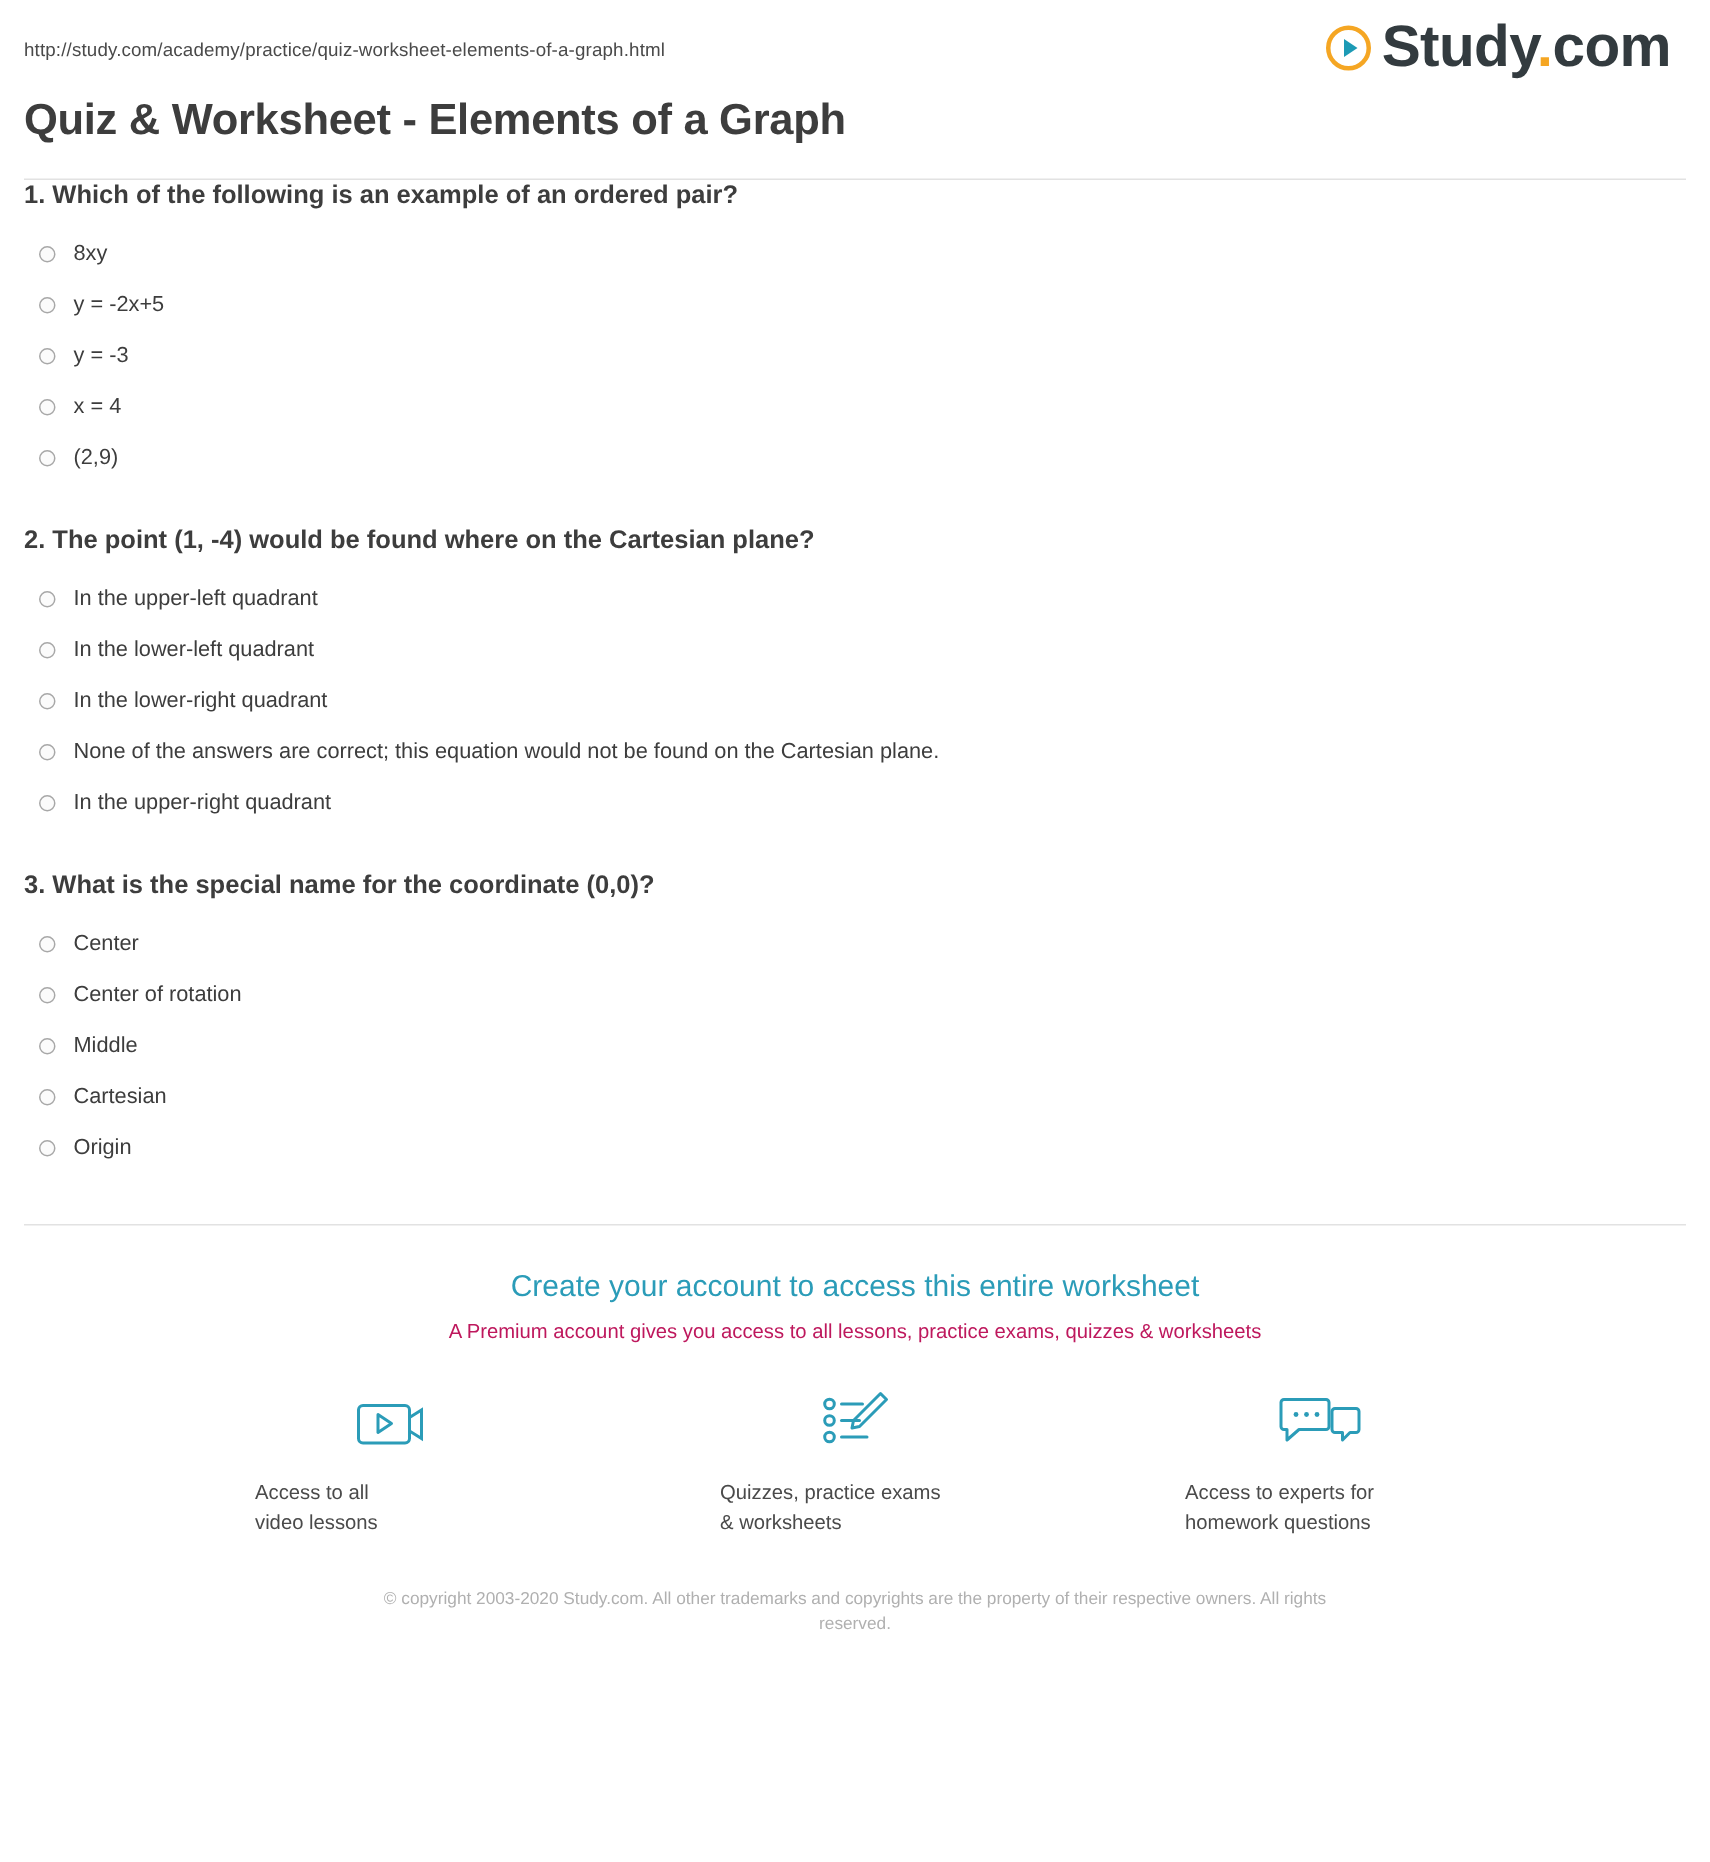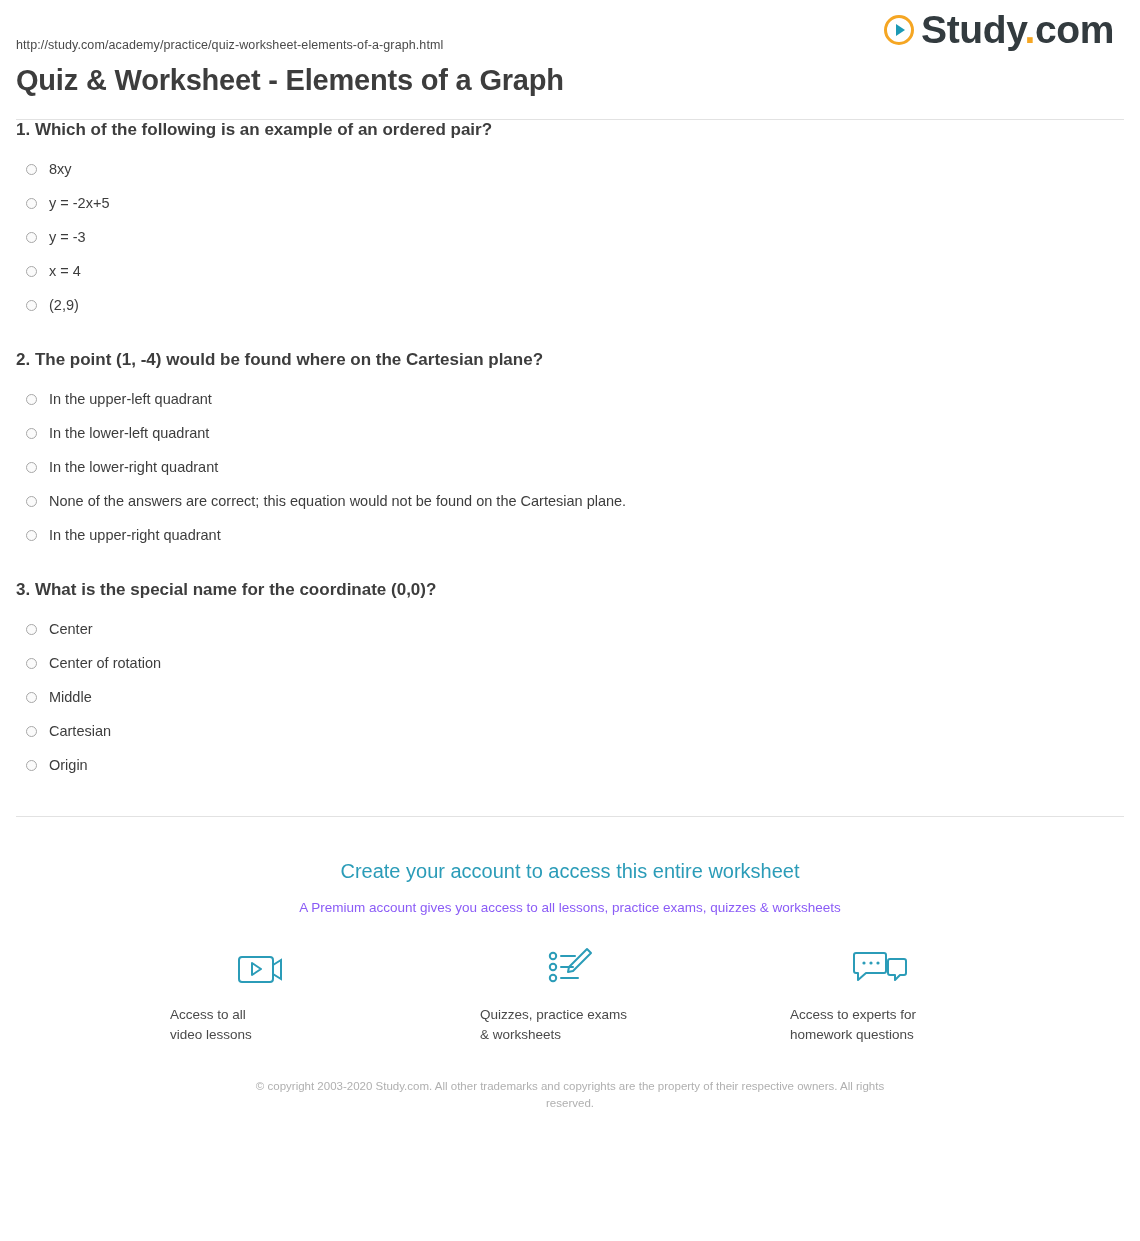--- a/index.html
+++ b/index.html
@@ -17,21 +17,21 @@
     overflow: hidden;
   }
   .page {
     padding: 0 16px;
     position: relative;
   }
 
   
   .top-bar {
     display: flex;
-    align-items: flex-end;
+    align-items: center;
     justify-content: space-between;
     padding-top: 11px;
     height: 52px;
   }
   .url {
     font-size: 12.5px;
     color: #4a4a4a;
     letter-spacing: 0.1px;
     padding-top: 2px;
   }
@@ -117,26 +117,26 @@
     border-top: 1px solid #e2e2e2;
     margin: 34px 0 0 0;
   }
   .cta {
     text-align: center;
     padding-top: 26px;
   }
   .cta-title {
     font-size: 20px;
     color: #2b9cb8;
-    margin: 17px;
+    margin: 4px;
     font-weight: normal;
   }
   .cta-sub {
     font-size: 13.5px;
-    color: #8b5cf6;
+    color: #be185d;
     margin: 10px 0 0 0;
   }
   .features {
     display: flex;
     justify-content: center;
     gap: 130px;
     margin-top: 28px;
   }
   .feature {
     width: 180px;

